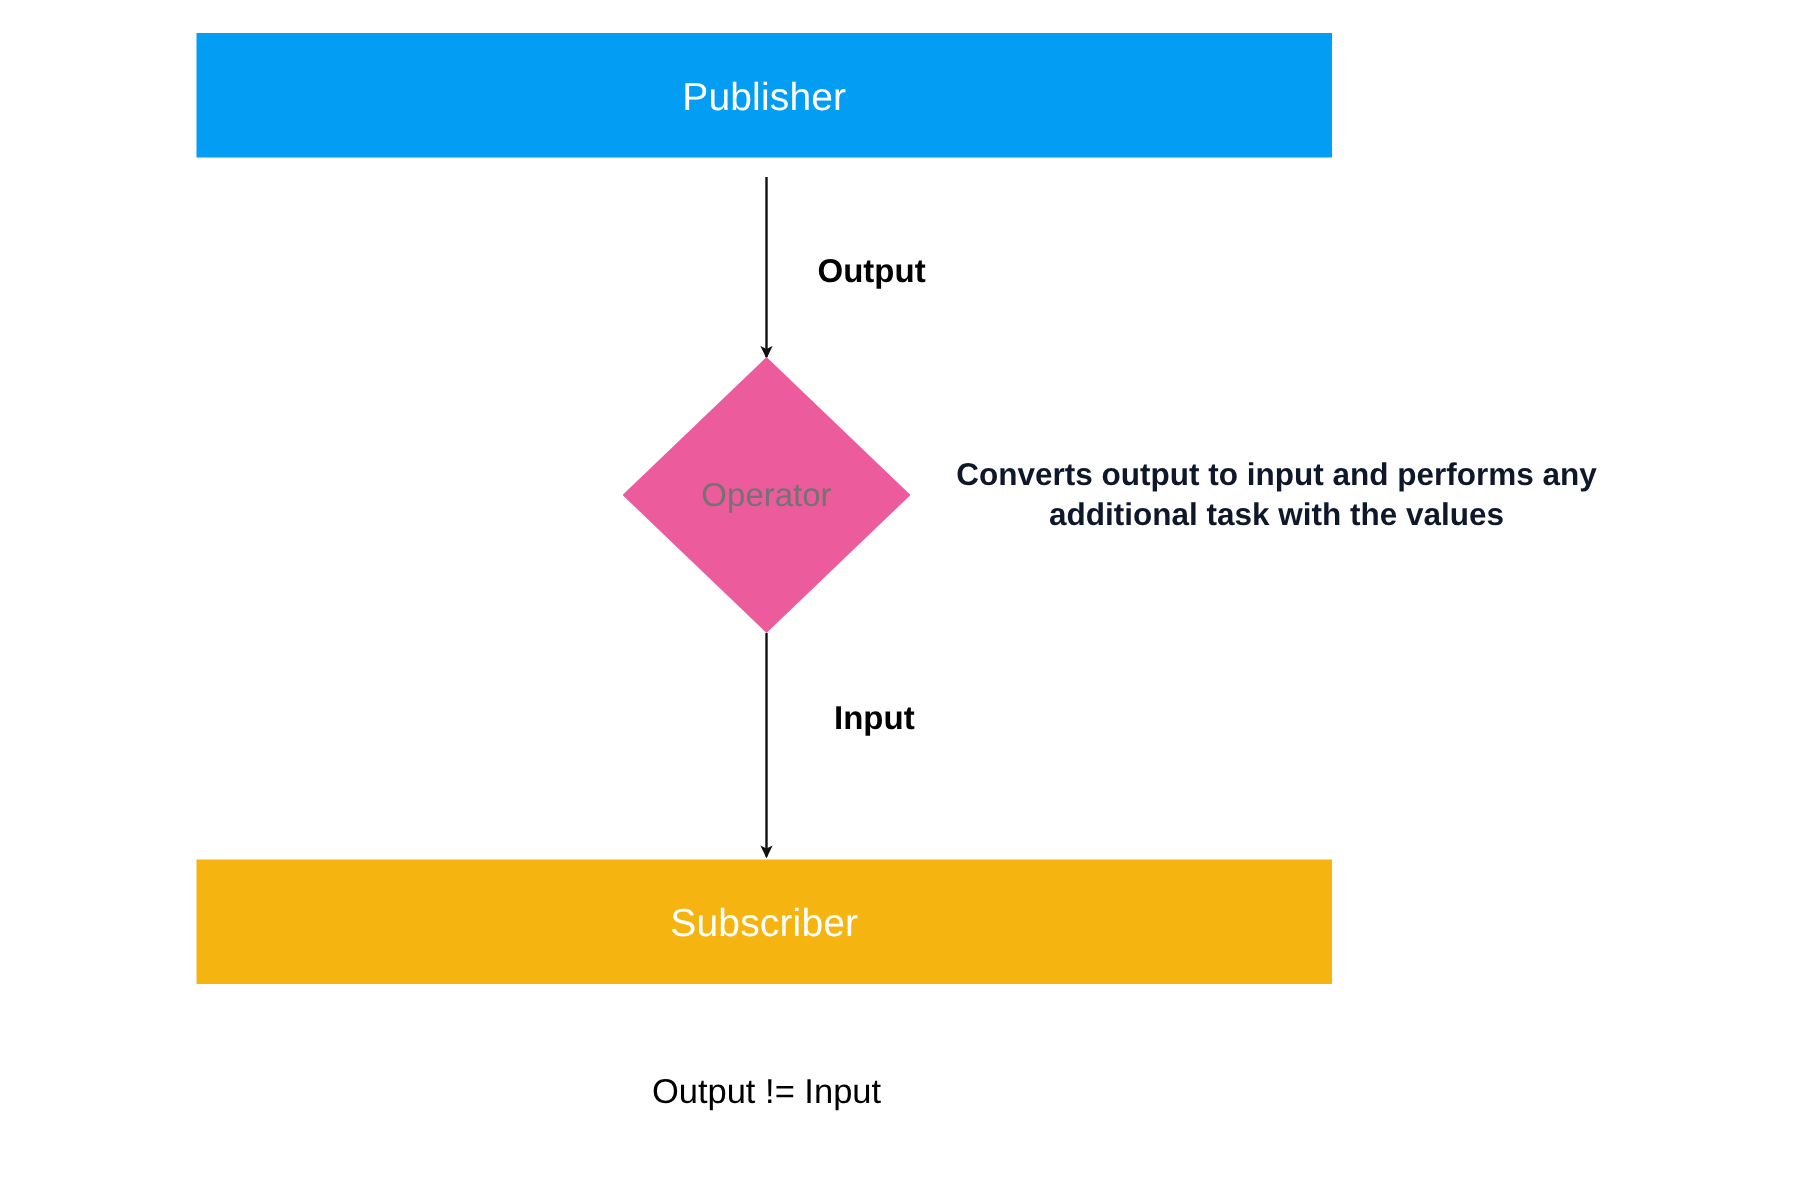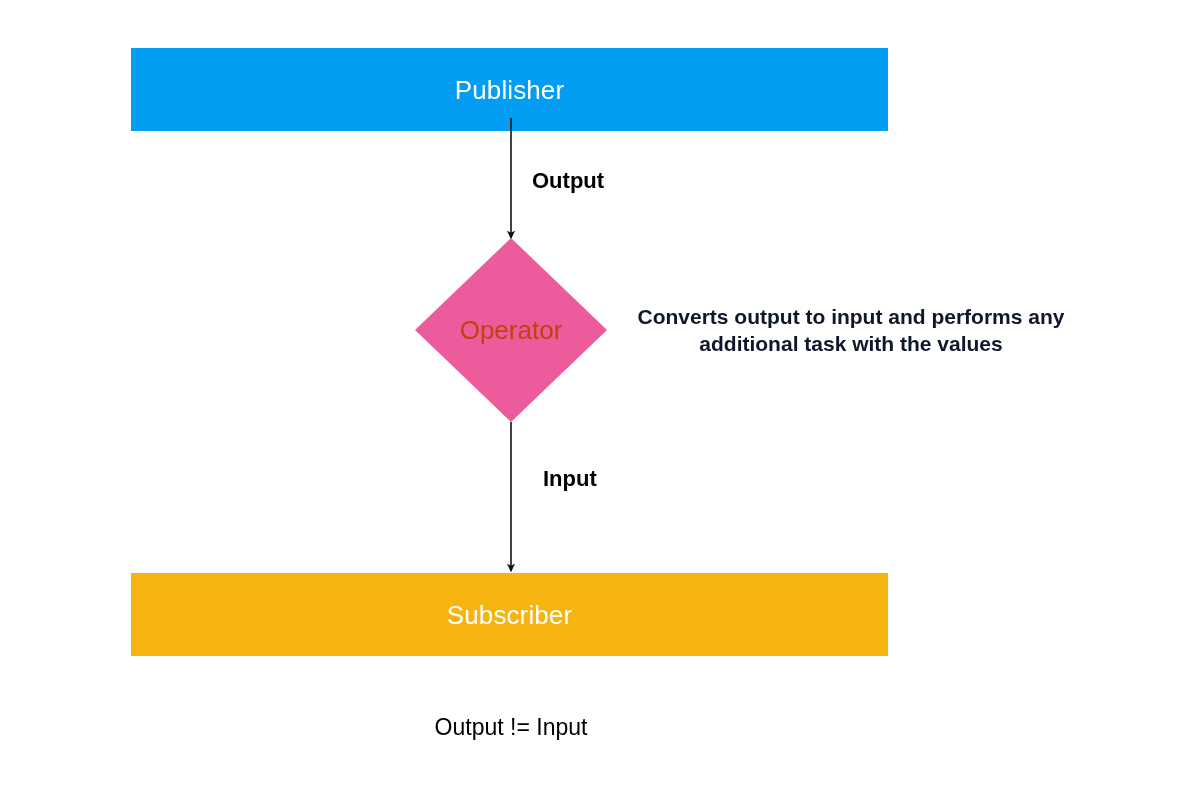--- a/index.html
+++ b/index.html
@@ -33,21 +33,21 @@
   }
   .proc-box .proc-label {
     color: #ffffff;
     font-size: 26px;
     font-weight: 400;
     line-height: 1;
     letter-spacing: 0.1px;
     white-space: nowrap;
   }
   #publisher-box {
-    top: 48px;
+    top: 22px;
     background: #039ef4;
   }
   #subscriber-box {
     top: 573px;
     background: #f5b410;
     text-align: center;
   }
 
   
   #operator-node {
@@ -63,22 +63,22 @@
     background: #ec5b9c;
     -webkit-clip-path: polygon(50% 0%, 100% 50%, 50% 100%, 0% 50%);
     clip-path: polygon(50% 0%, 100% 50%, 50% 100%, 0% 50%);
   }
   #operator-node .op-label {
     position: absolute;
     inset: 0;
     display: flex;
     align-items: center;
     justify-content: center;
-    color: #c2410c;
-    font-size: 26px;
+    color: #737373;
+    font-size: 22px;
     font-weight: 400;
     line-height: 1;
     white-space: nowrap;
   }
 
   
   #connectors {
     position: absolute;
     left: 0;
     top: 0;
@@ -88,20 +88,21 @@
   }
 
   
   .edge-label {
     position: absolute;
     color: #000000;
     font-size: 22px;
     font-weight: 700;
     line-height: 1;
     white-space: nowrap;
+    margin-left: 13px;
   }
   #edge-label-output {
     left: 532px;
     top: 170px;
   }
   #edge-label-input {
     left: 543px;
     top: 468px;
   }
 

